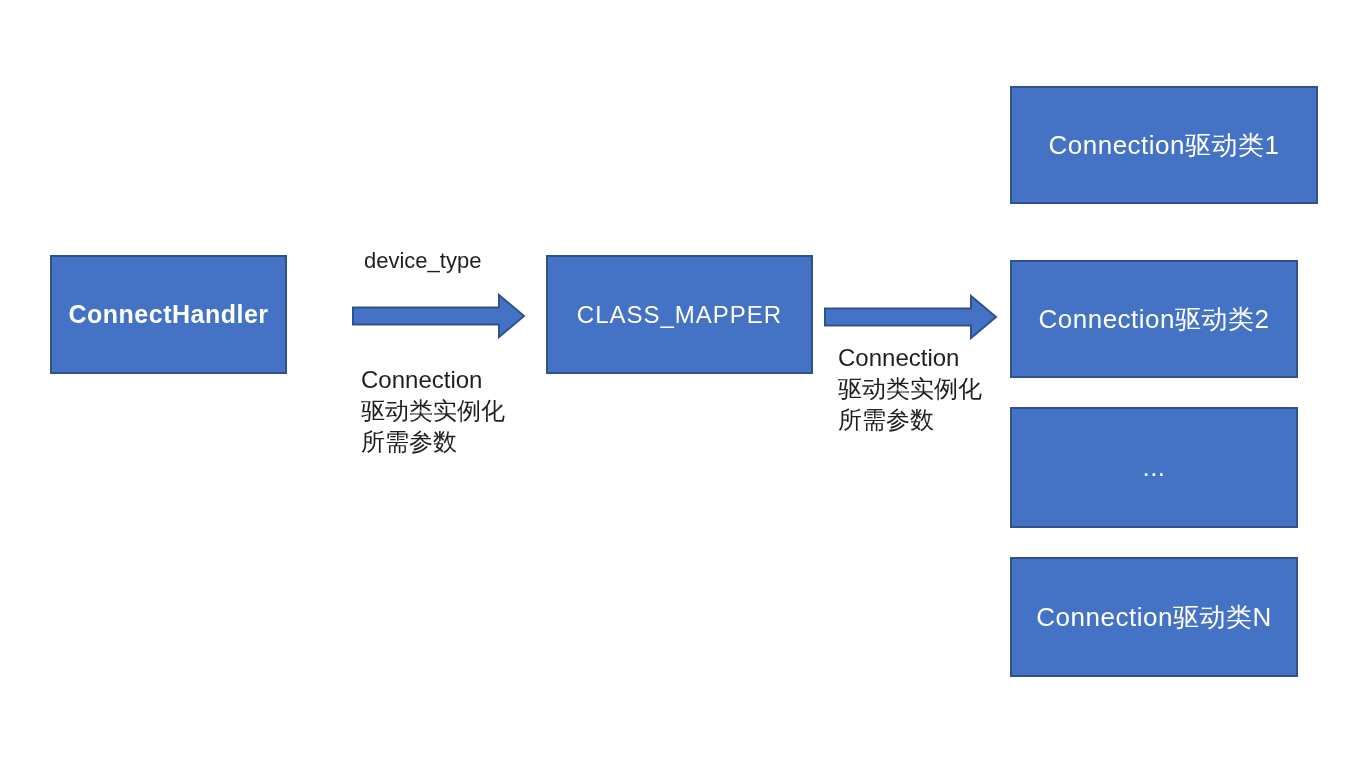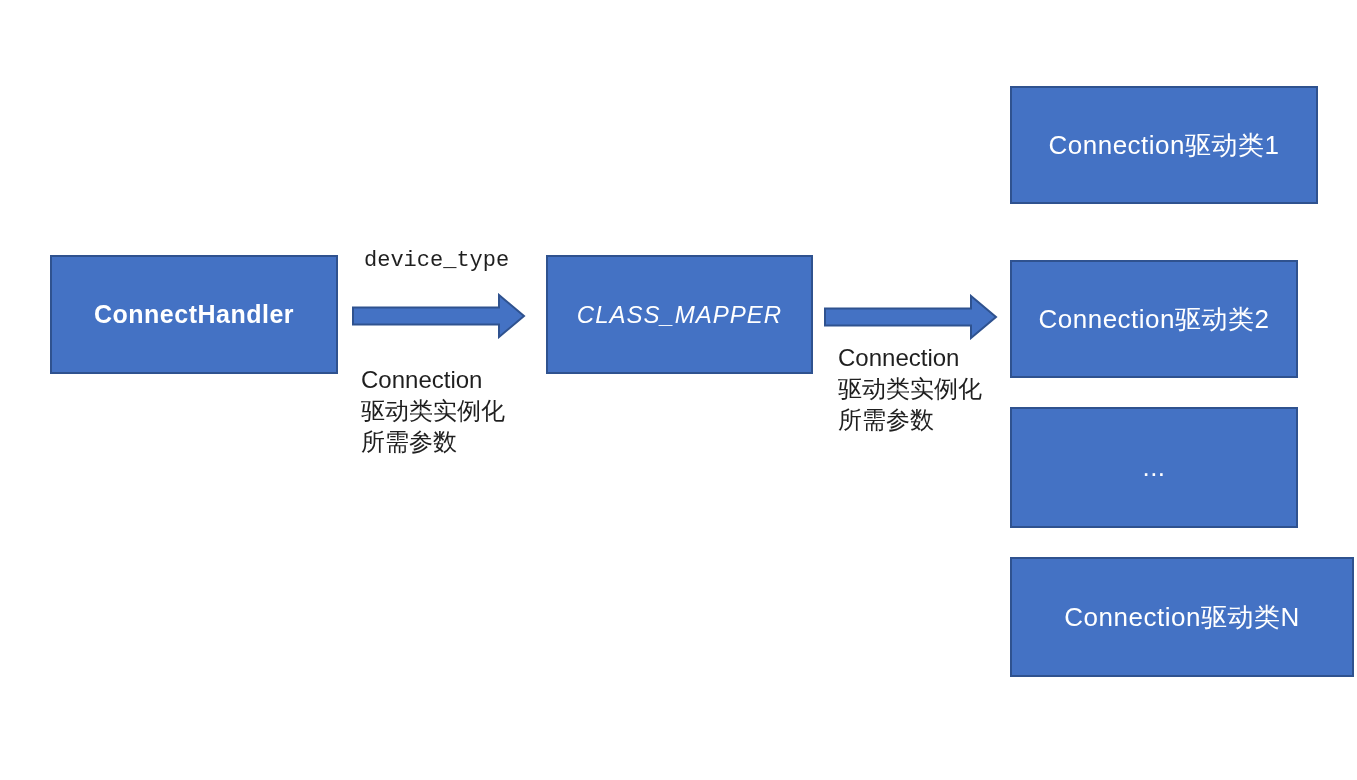--- a/index.html
+++ b/index.html
@@ -54,45 +54,45 @@
     font-size: 34px;
     letter-spacing: 2px;
     white-space: nowrap;
   }
 </style>
 </head>
 <body>
 
 <div class="canvas">
 
-  <div class="node bold" style="left:50px; top:255px; width:288px; height:119px;">ConnectHandler</div>
+  <div class="node bold" style="left:50px; top:255px; width:237px; height:119px;">ConnectHandler</div>
 
   <svg class="arrow" style="left:352px; top:293px;" viewBox="0 0 174 46">
     <polygon class="arrow-shape" points="1,14.5 147,14.5 147,2 172,23 147,44 147,31.5 1,31.5" fill="#4472c4" stroke="#2f528f" stroke-width="2" stroke-linejoin="miter"></polygon>
   </svg>
-  <div class="edge-label-top" style="left:364px; top:248px;font-family:Liberation Mono, monospace;">device_type</div>
+  <div class="edge-label-top" style="left:364px; top:248px;">device_type</div>
   <div class="edge-label-lines" style="left:361px; top:364px;">
     <div>Connection</div>
     <div>驱动类实例化</div>
     <div>所需参数</div>
   </div>
 
-  <div class="node mapper" style="left:546px; top:255px; width:267px; height:119px;font-style:italic;">CLASS_MAPPER</div>
+  <div class="node mapper" style="left:546px; top:255px; width:267px; height:119px;">CLASS_MAPPER</div>
 
   <svg class="arrow" style="left:824px; top:294px;" viewBox="0 0 174 46">
     <polygon class="arrow-shape" points="1,14.5 147,14.5 147,2 172,23 147,44 147,31.5 1,31.5" fill="#4472c4" stroke="#2f528f" stroke-width="2" stroke-linejoin="miter"></polygon>
   </svg>
   <div class="edge-label-lines" style="left:838px; top:342px;">
     <div>Connection</div>
     <div>驱动类实例化</div>
     <div>所需参数</div>
   </div>
 
   <div class="node" style="left:1010px; top:86px; width:308px; height:118px;">Connection驱动类1</div>
 
   <div class="node" style="left:1010px; top:260px; width:288px; height:118px;">Connection驱动类2</div>
 
   <div class="node" style="left:1010px; top:407px; width:288px; height:121px;">...</div>
 
-  <div class="node" style="left:1010px; top:557px; width:344px; height:120px;">Connection驱动类N</div>
+  <div class="node" style="left:1010px; top:557px; width:288px; height:120px;">Connection驱动类N</div>
 
 
 </div>
 
 </body></html>

